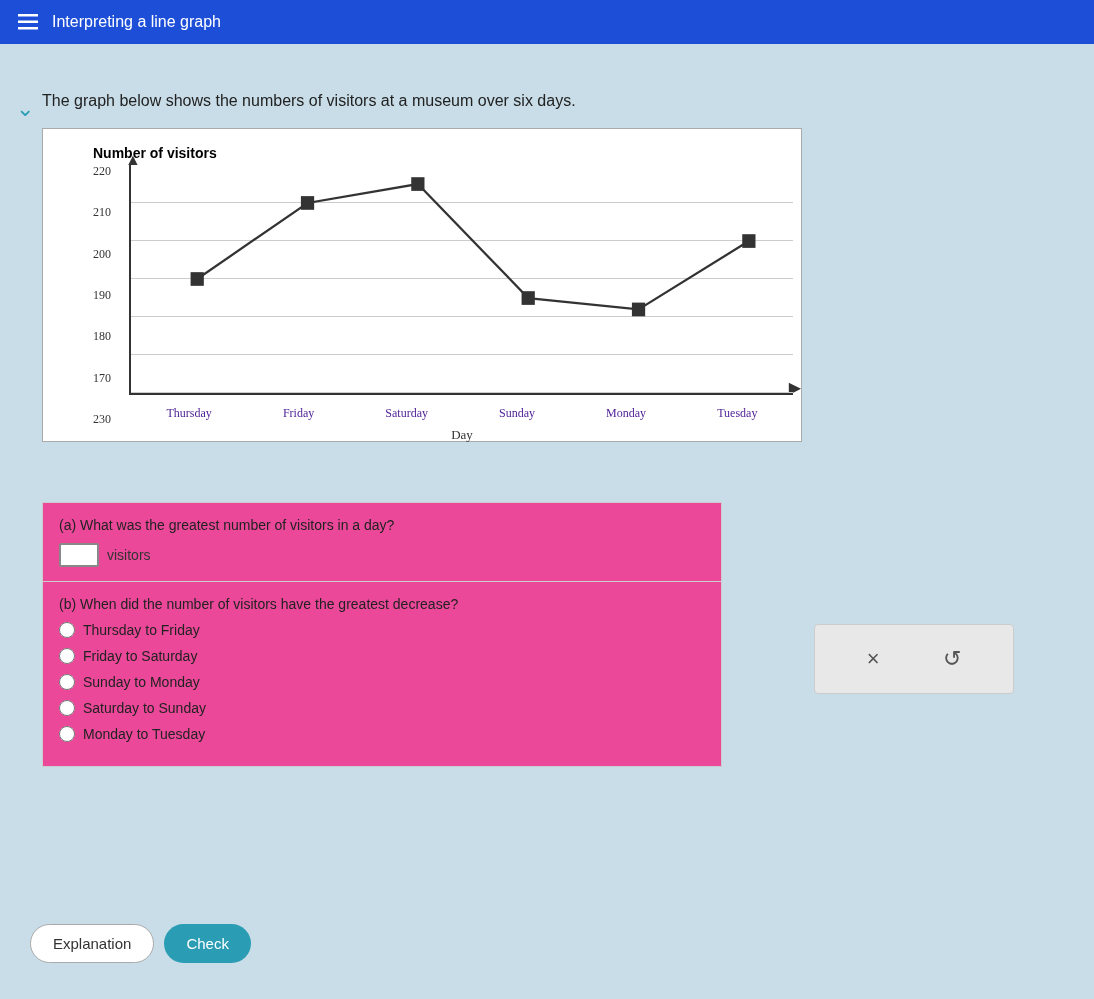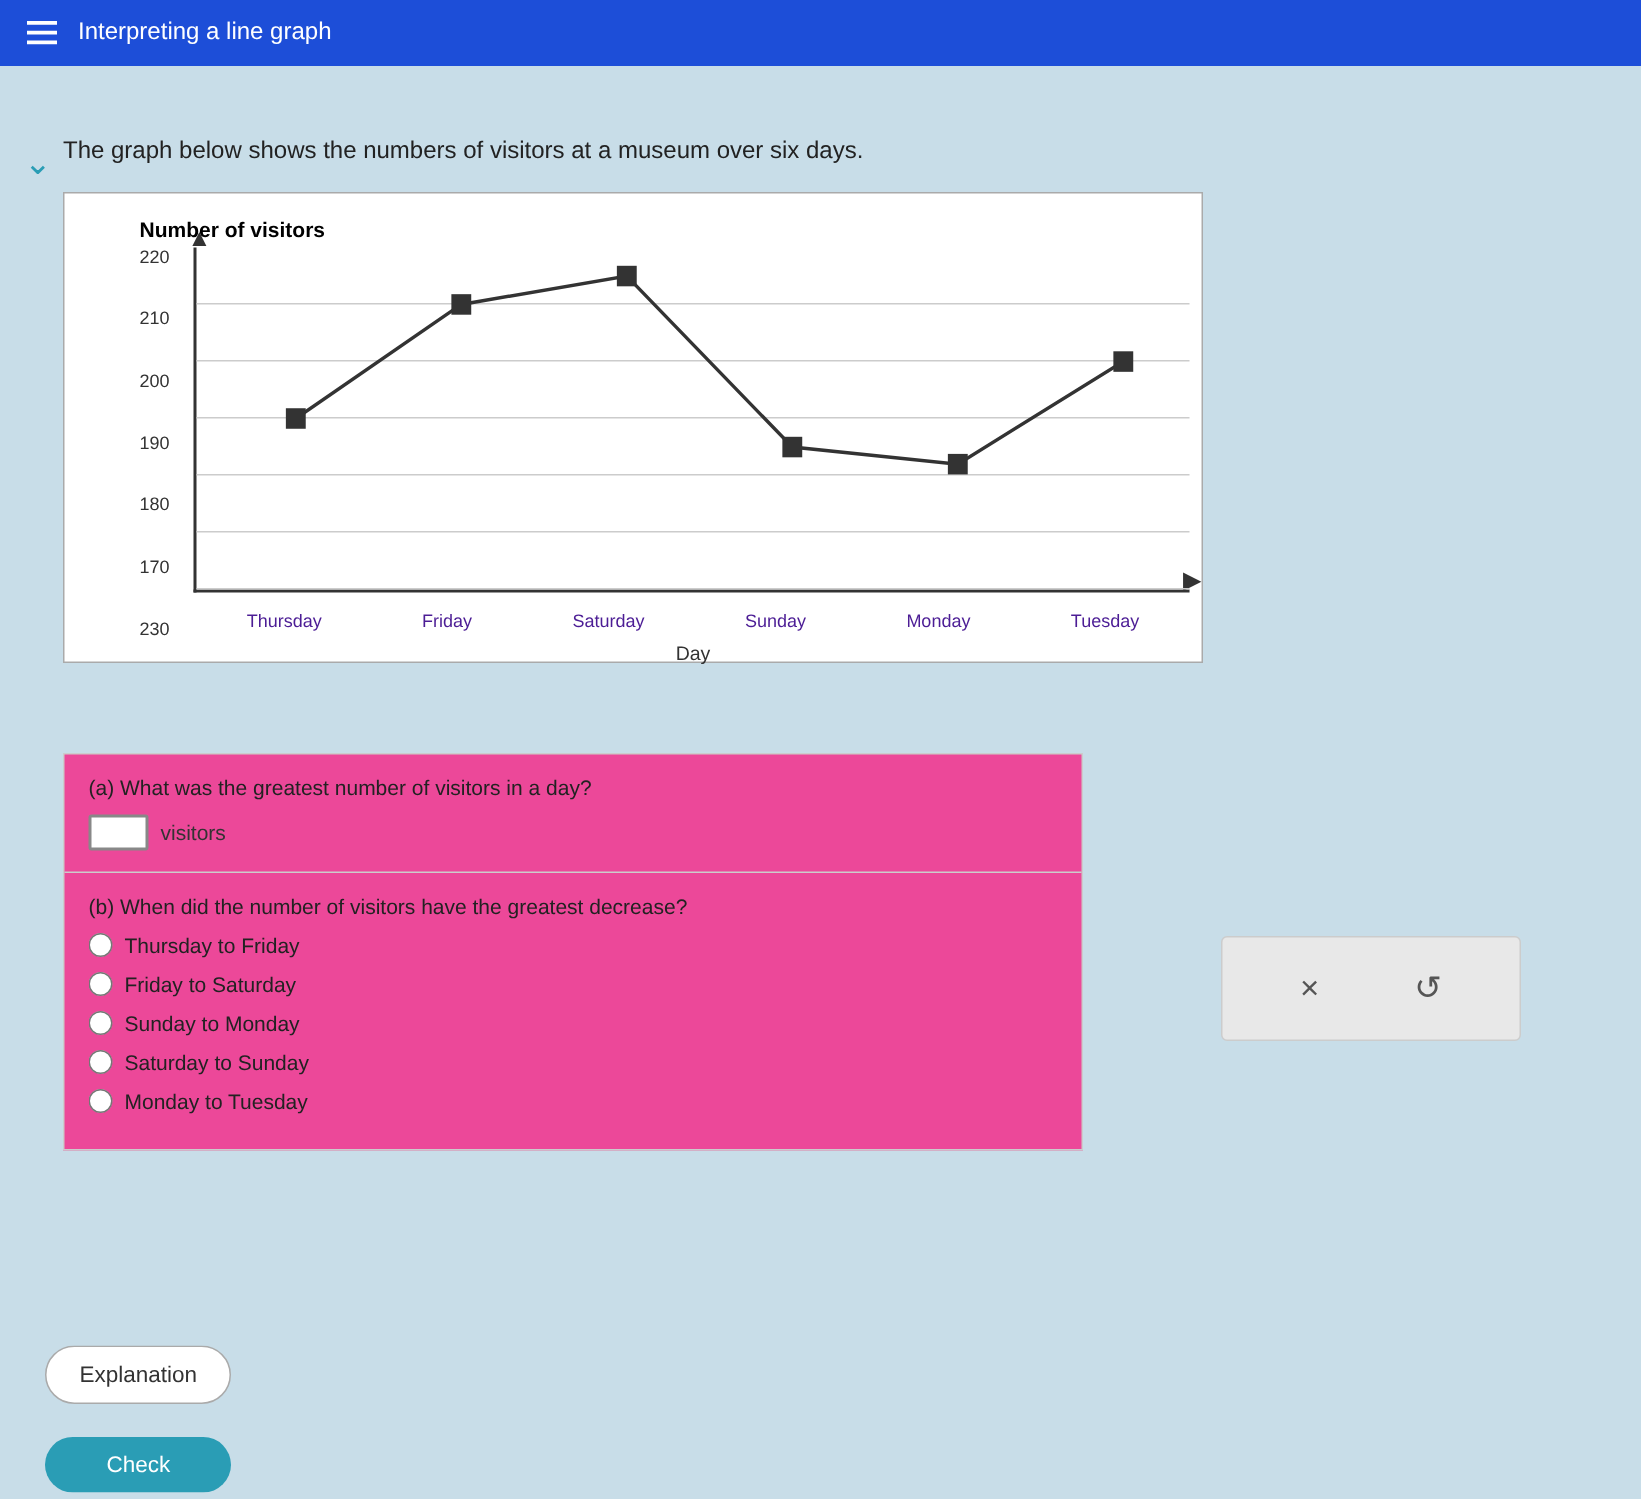--- a/index.html
+++ b/index.html
@@ -58,20 +58,21 @@
       color: #000000;
       margin-bottom: 4px;
       margin-left: 40px;
       font-weight: bold;
     }
     .chart-area {
       position: relative;
       width: 700px;
       height: 260px;
       margin-left: 40px;
+      font-family: Liberation Serif, serif;
     }
     .y-axis {
       position: absolute;
       left: 0;
       top: 0;
       height: 100%;
       display: flex;
       flex-direction: column;
       justify-content: space-between;
       align-items: flex-end;
@@ -207,25 +208,24 @@
     .feedback-x {
       font-size: 22px;
       color: #555;
     }
     .feedback-undo {
       font-size: 22px;
       color: #555;
     }
     .bottom-buttons {
       position: fixed;
-      bottom: 4px;
+      bottom: 36px;
       left: 30px;
       display: flex;
-      gap: 22px;
-      flex-direction: column;
+      gap: 10px;
     }
     .btn-explanation {
       background: white;
       border: 1px solid #aaa;
       border-radius: 20px;
       padding: 10px 22px;
       font-size: 15px;
       color: #333;
       cursor: pointer;
     }

